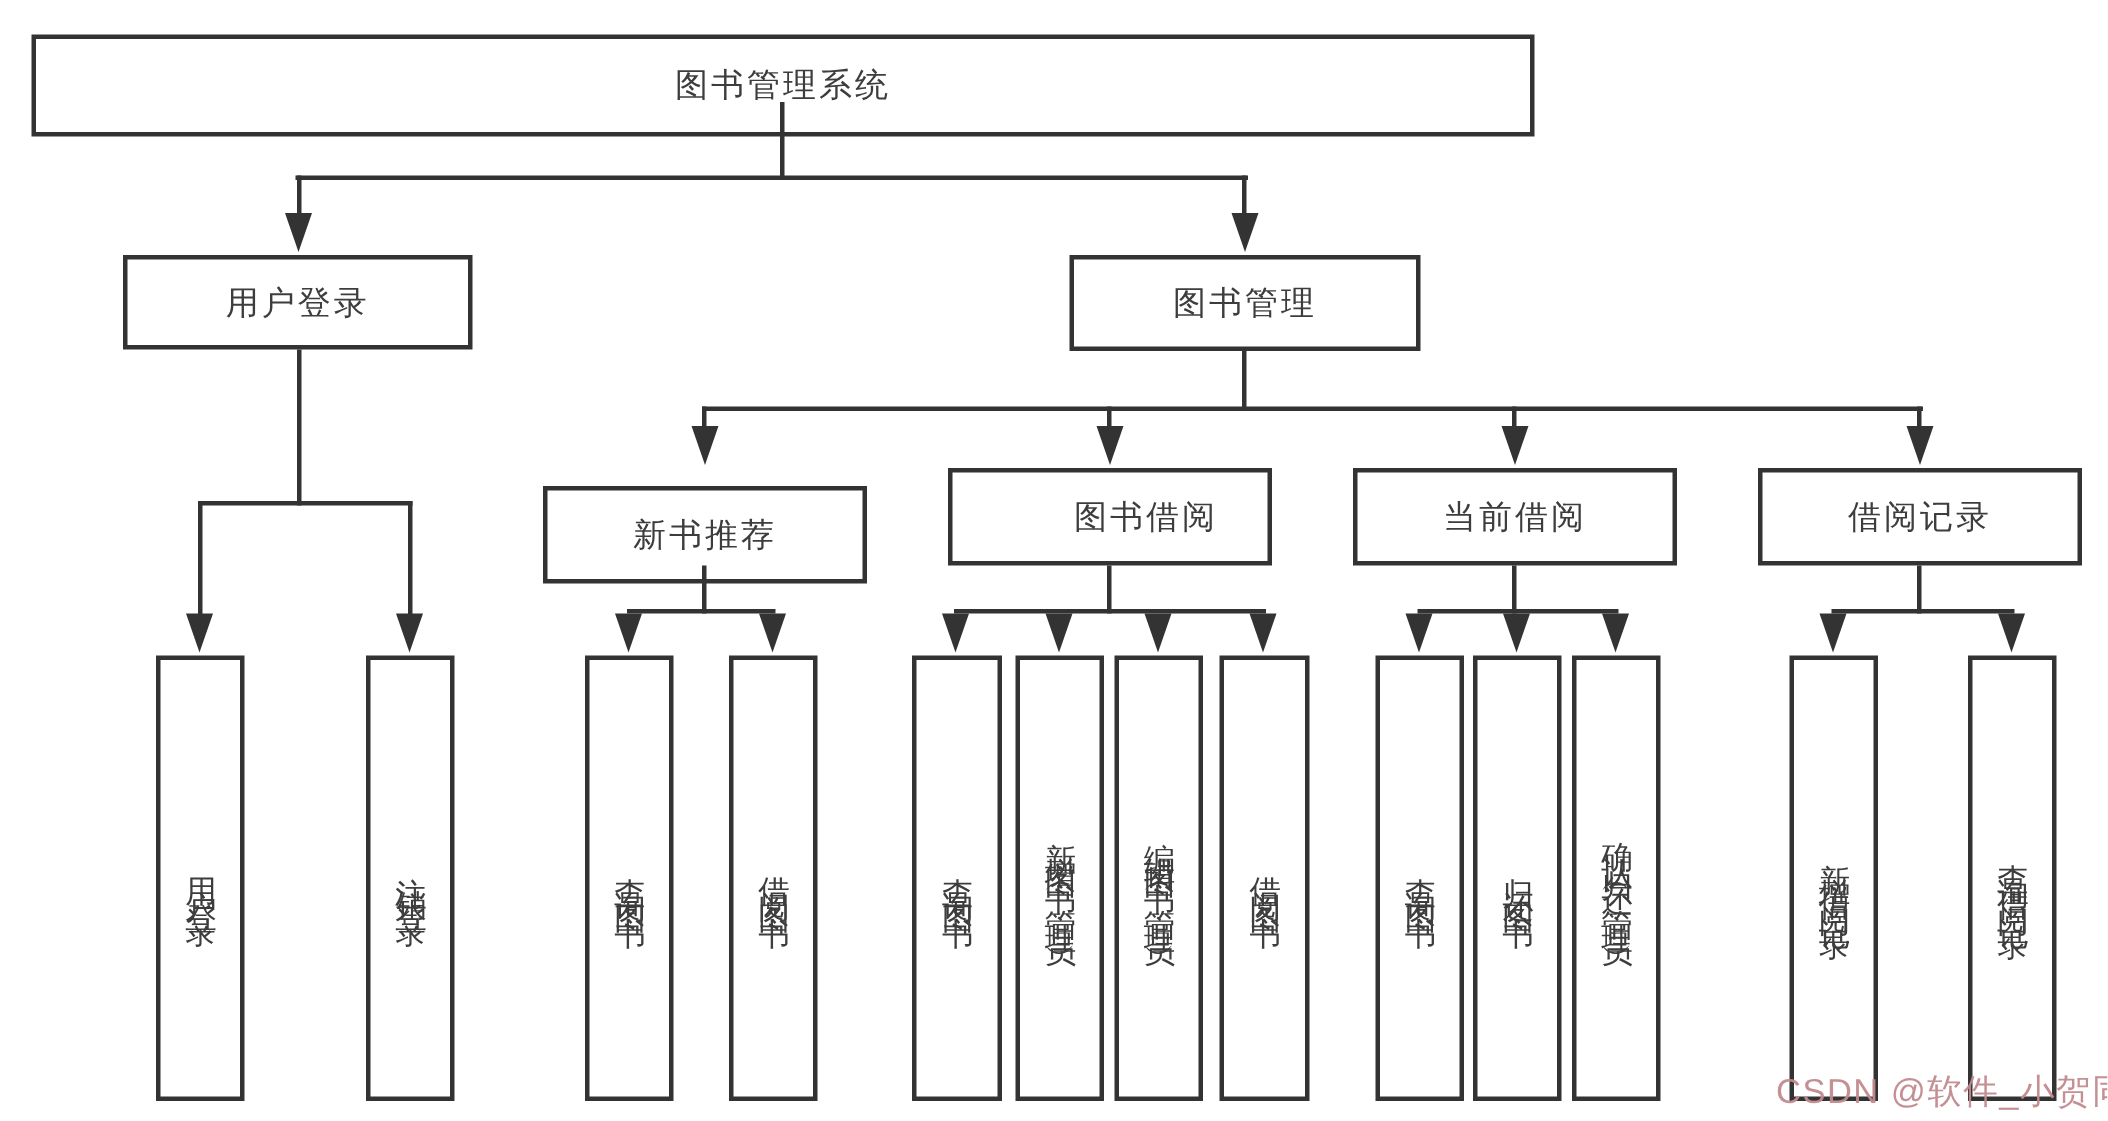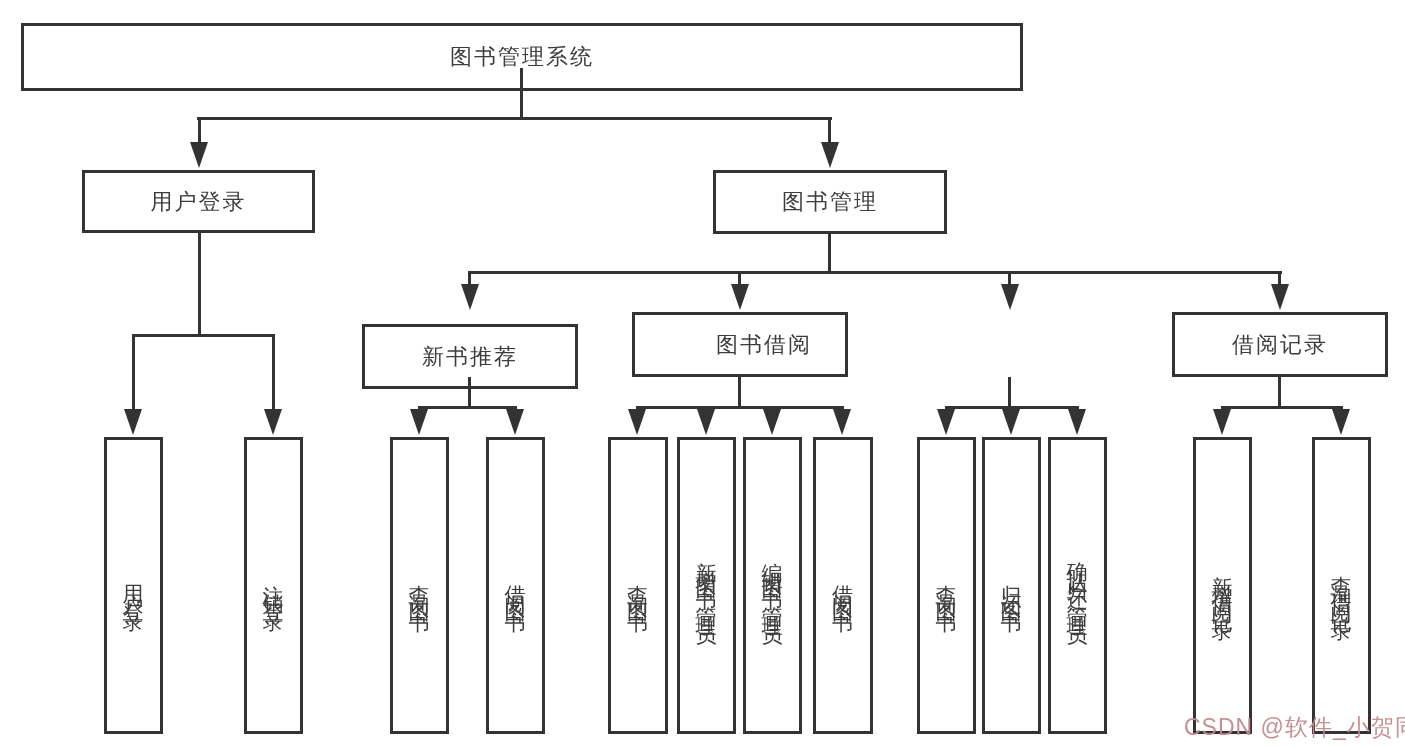--- a/index.html
+++ b/index.html
@@ -99,20 +99,23 @@
   <div class="arrow" style="left:1001px; top:284px;"></div>
   <div class="line" style="left:1278px; top:271px; width:3px; height:19px;"></div>
   <div class="arrow" style="left:1271px; top:284px;"></div>
 
   <div class="node" style="left:362px; top:324px; width:216px; height:65px;">
     <span class="lbl">新书推荐</span>
   </div>
   <div class="node" style="left:632px; top:312px; width:216px; height:65px;padding-left:48px;">
     <span class="lbl">图书借阅</span>
   </div>
+  <div class="node" style="left:902px; top:312px; width:216px; height:65px;">
+    <span class="lbl">当前借阅</span>
+  </div>
   <div class="node" style="left:1172px; top:312px; width:216px; height:65px;">
     <span class="lbl">借阅记录</span>
   </div>
 
   <div class="line" style="left:468px; top:377px; width:3px; height:32px;"></div>
   <div class="line" style="left:418px; top:406px; width:99px; height:3px;"></div>
   <div class="arrow" style="left:410px; top:409px;"></div>
   <div class="arrow" style="left:506px; top:409px;"></div>
 
   <div class="line" style="left:738px; top:377px; width:3px; height:32px;"></div>

